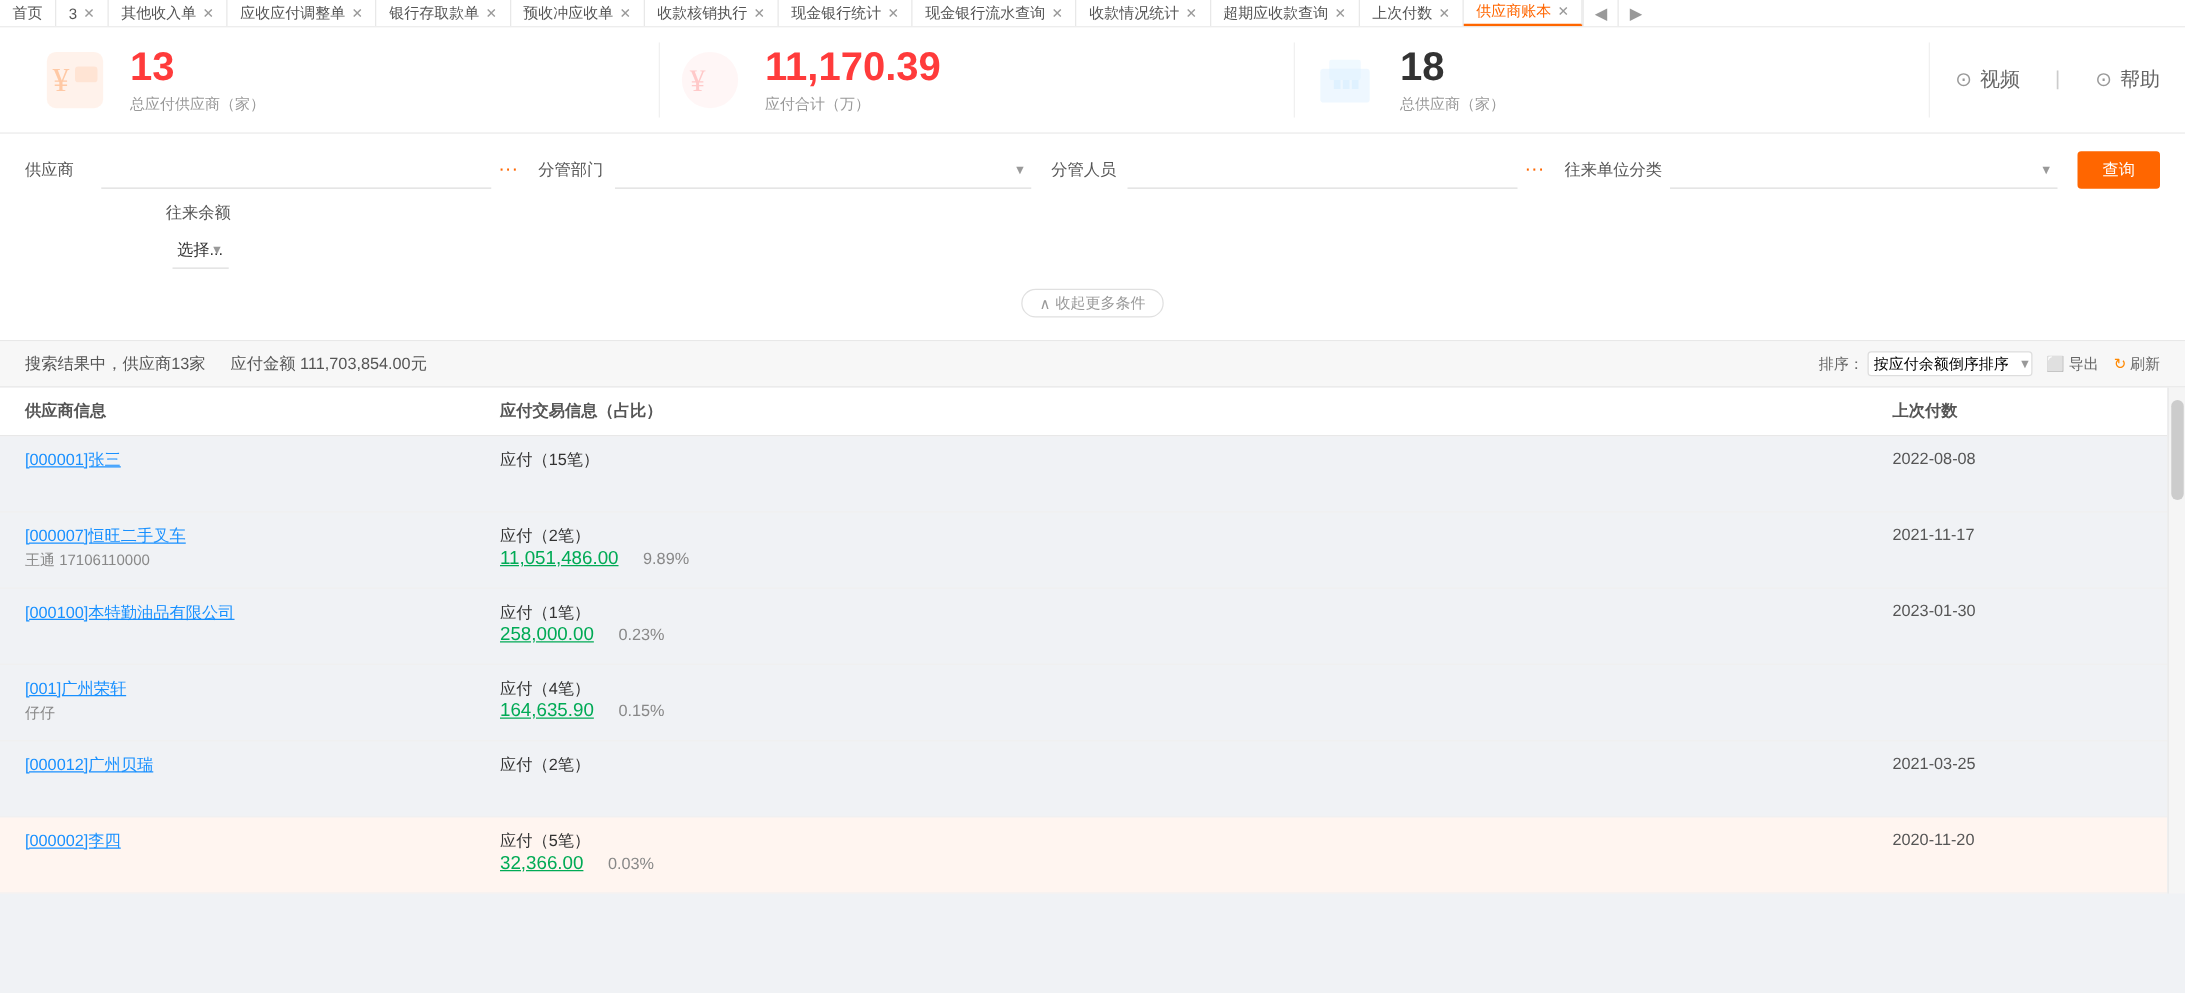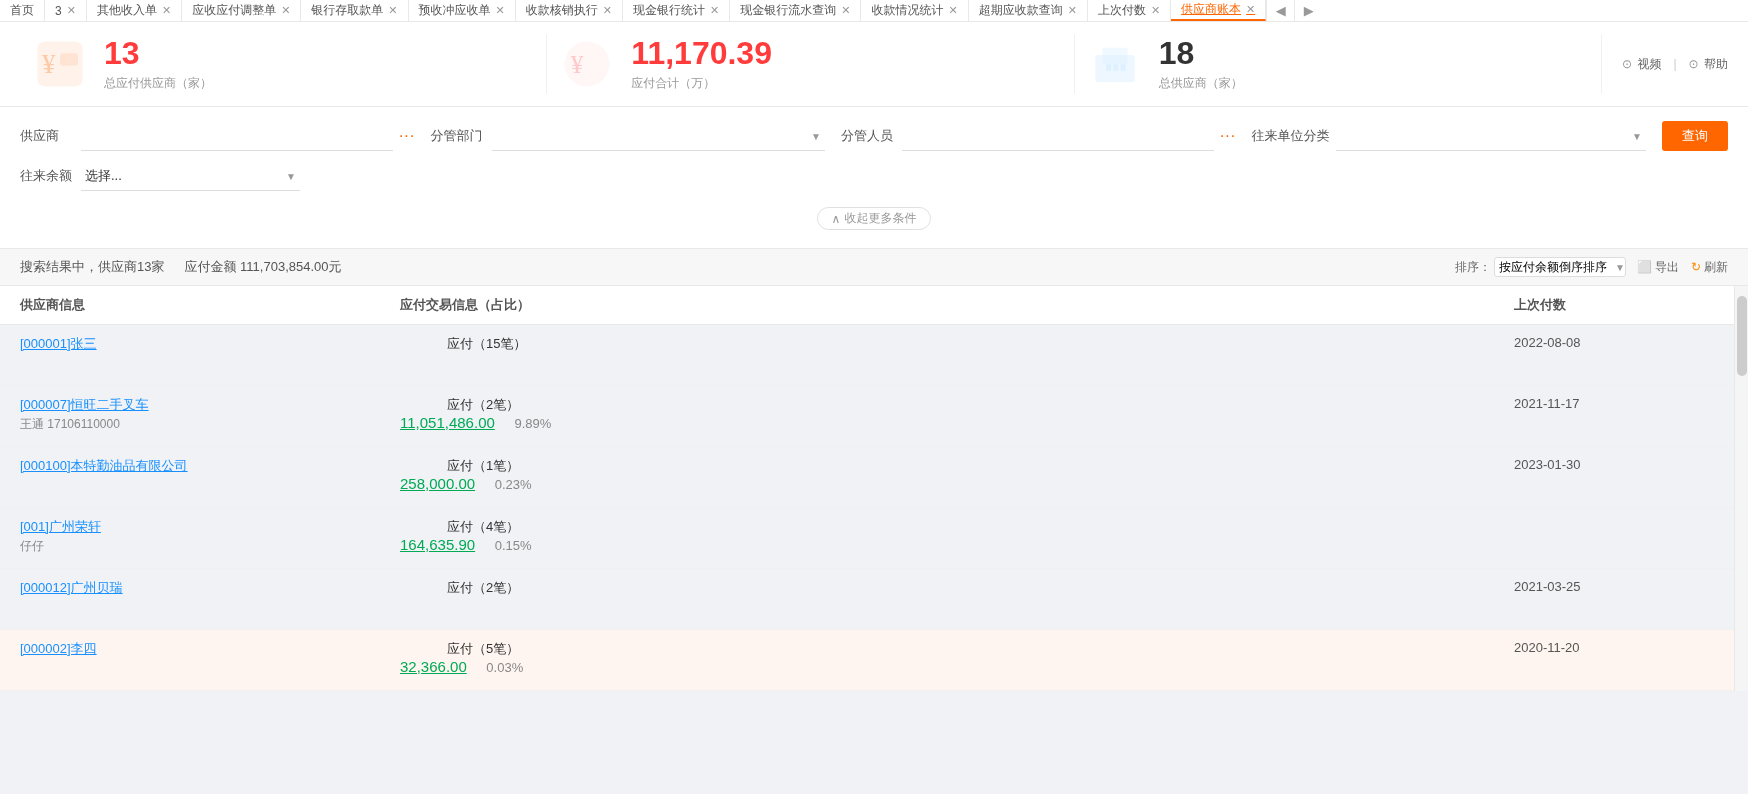--- a/index.html
+++ b/index.html
@@ -19,21 +19,21 @@
       align-items: center;
       padding: 0 10px;
       height: 100%;
       font-size: 12px;
       color: #555;
       border-right: 1px solid #e8e8e8;
       white-space: nowrap;
       cursor: pointer;
       flex-shrink: 0;
     }
-    .nav-tab.active { color: #ff6600; border-bottom: 2px solid #ff6600; text-decoration: underline; }
+    .nav-tab.active { color: #ff6600; border-bottom: 2px solid #ff6600; }
     .nav-tab .close-x {
       margin-left: 5px;
       font-size: 11px;
       color: #999;
       cursor: pointer;
     }
     .nav-arrow {
       display: flex;
       align-items: center;
       justify-content: center;
@@ -70,23 +70,23 @@
       align-items: center;
       justify-content: center;
       opacity: 0.35;
     }
     .card-icon svg { width: 54px; height: 54px; }
     .card-info {}
     .card-number { font-size: 32px; font-weight: bold; color: #ff3b3b; line-height: 1.1; }
     .card-label { font-size: 12px; color: #999; margin-top: 3px; }
     .summary-actions {
       display: flex;
-      gap: 12px;
-      align-items: center;
-      font-size: 12px;
+      gap: 28px;
+      align-items: center;
+      font-size: 16px;
       color: #666;
       padding-left: 20px;
     }
     .summary-actions span { cursor: pointer; }
     .divider-v { color: #ccc; }
 
     
     .filter-section {
       background: #fff;
       padding: 14px 20px 8px 20px;
@@ -226,21 +226,21 @@
     }
     .supplier-info { flex: 0 0 380px; }
     .supplier-link {
       color: #1890ff;
       text-decoration: underline;
       cursor: pointer;
       font-size: 13px;
     }
     .supplier-sub { font-size: 12px; color: #888; margin-top: 2px; }
     .transaction-info { flex: 1; }
-    .tx-label { font-size: 13px; color: #333; margin-left: 47px; }
+    .tx-label { font-size: 13px; color: #333; }
     .tx-amount { font-size: 15px; color: #00aa55; font-weight: 500; cursor: pointer; text-decoration: underline; }
     .tx-percent { font-size: 13px; color: #888; margin-left: 16px; }
     .lastpay-info { flex: 0 0 200px; font-size: 13px; color: #555; }
 
     
     .table-wrapper {
       display: flex;
     }
     .table-main { flex: 1; overflow: hidden; }
     .table-scrollbar {
@@ -398,21 +398,21 @@
       <div class="filter-select-wrap">
         <select>
           <option value=""></option>
         </select>
         <span class="chevron-down">▼</span>
       </div>
     </div>
     <button class="btn-query">查询</button>
   </div>
   <div class="filter-row">
-    <div class="filter-item" style="max-width:280px;">
+    <div class="filter-item" style="max-width:280px;flex-direction:column;">
       <span class="filter-label">往来余额</span>
       <div class="filter-select-wrap">
         <select>
           <option value="">选择...</option>
         </select>
         <span class="chevron-down">▼</span>
       </div>
     </div>
   </div>
   <div class="collapse-bar">

